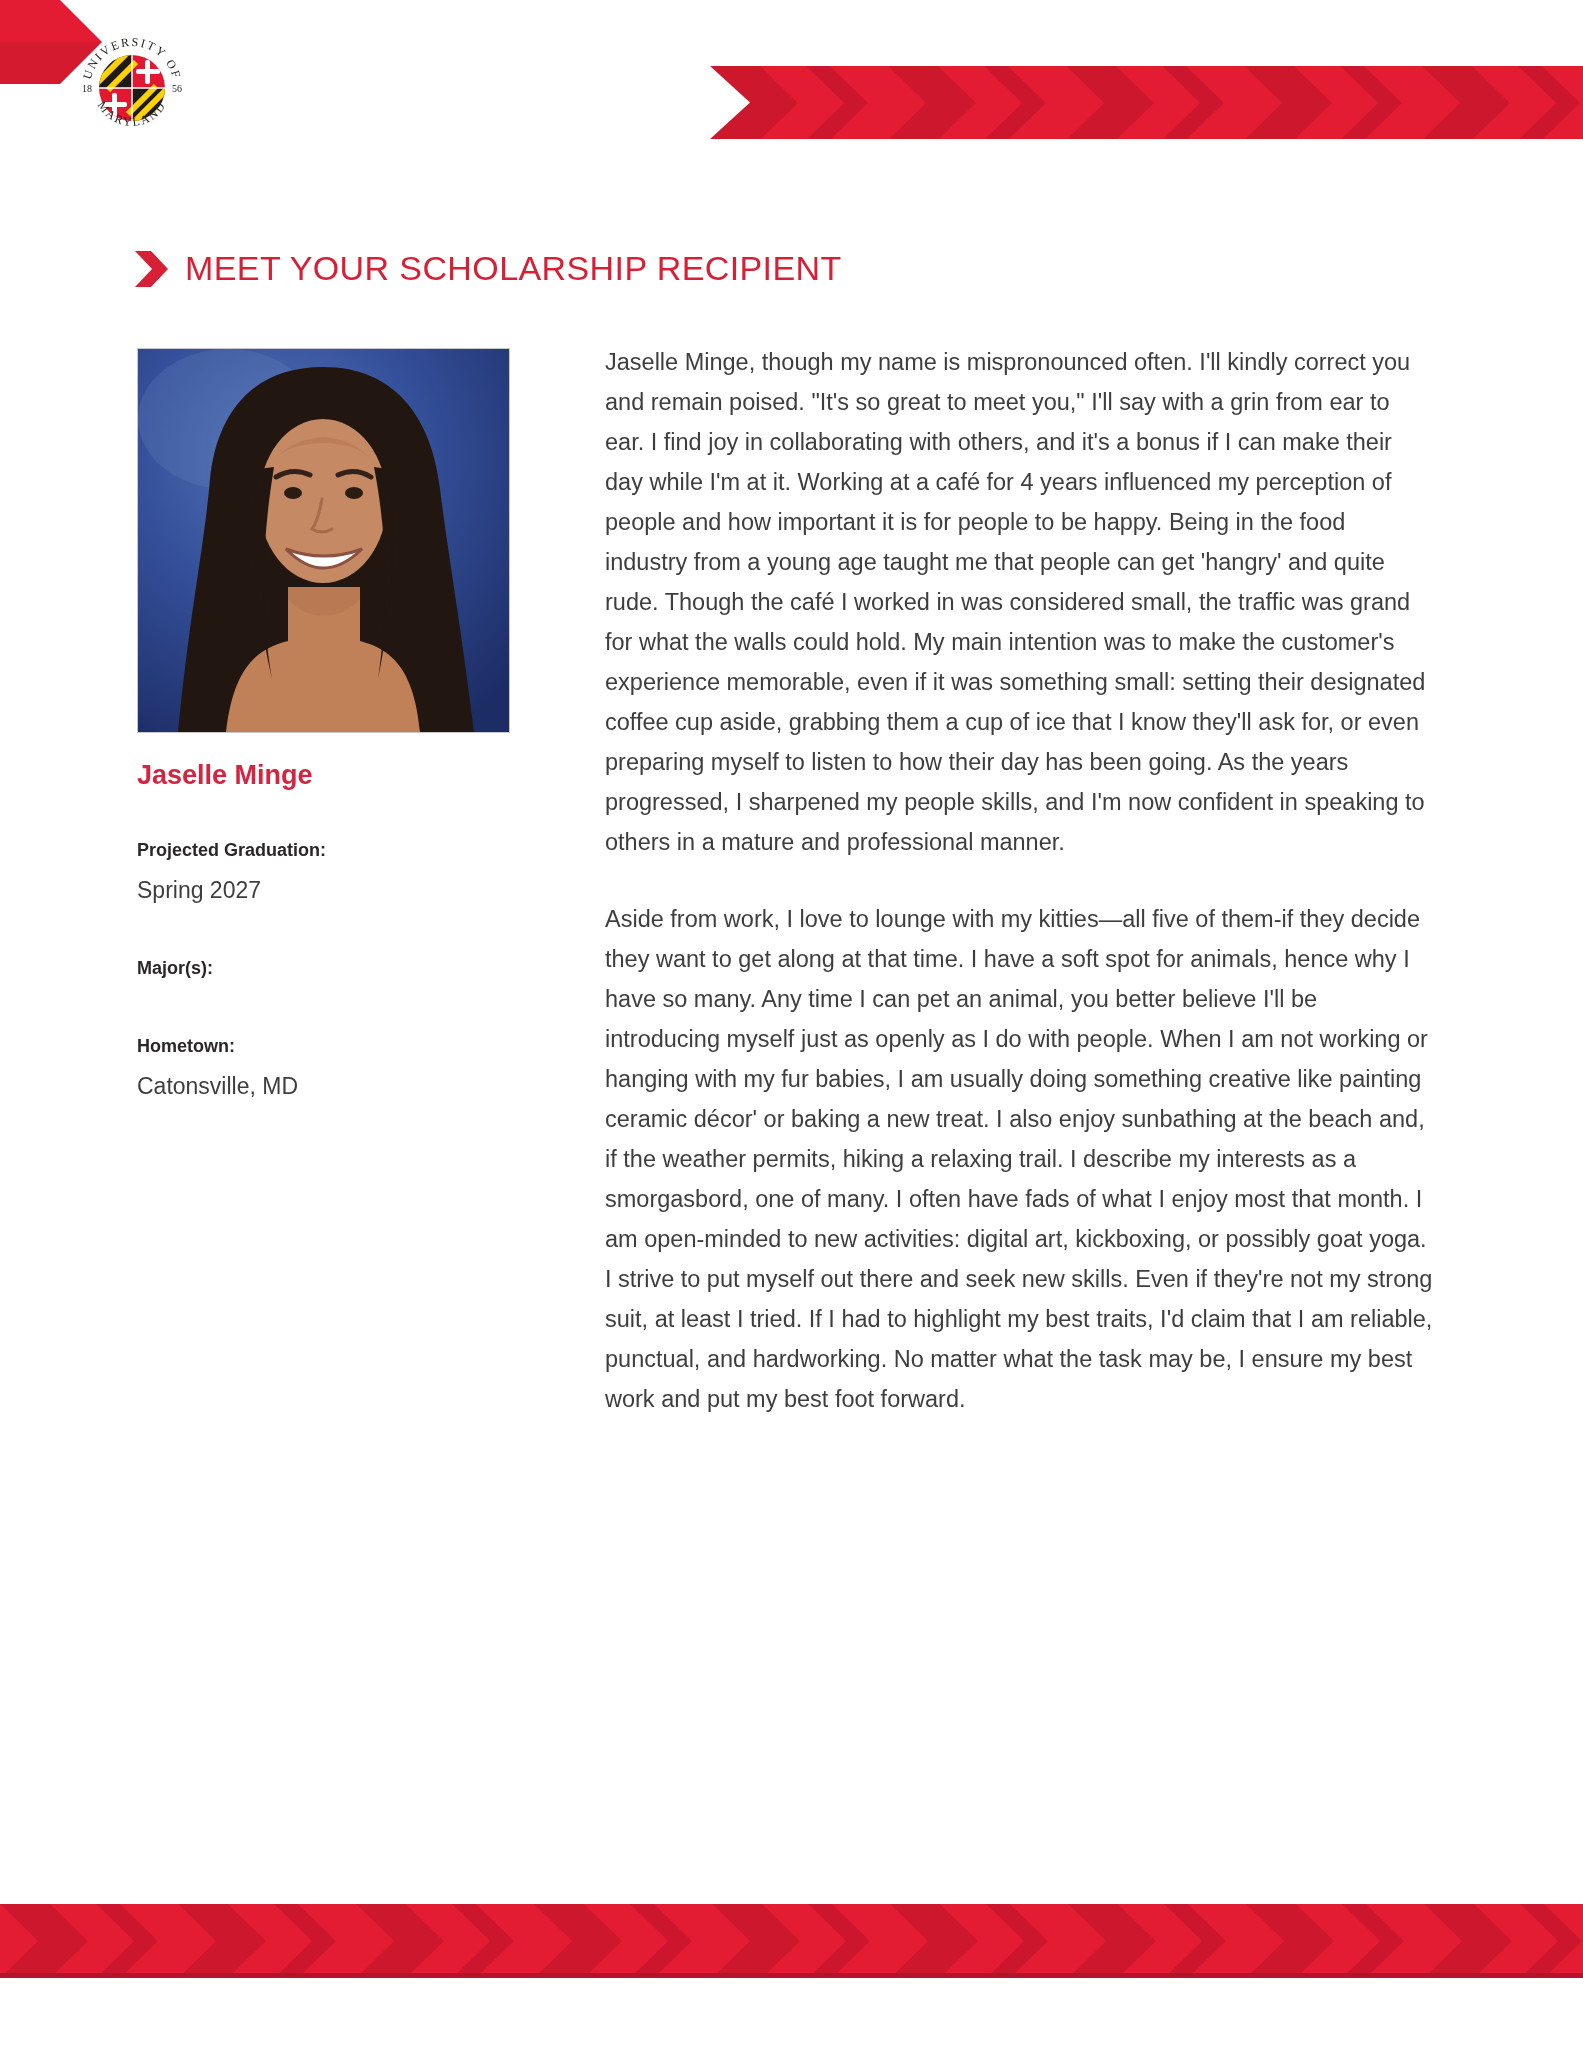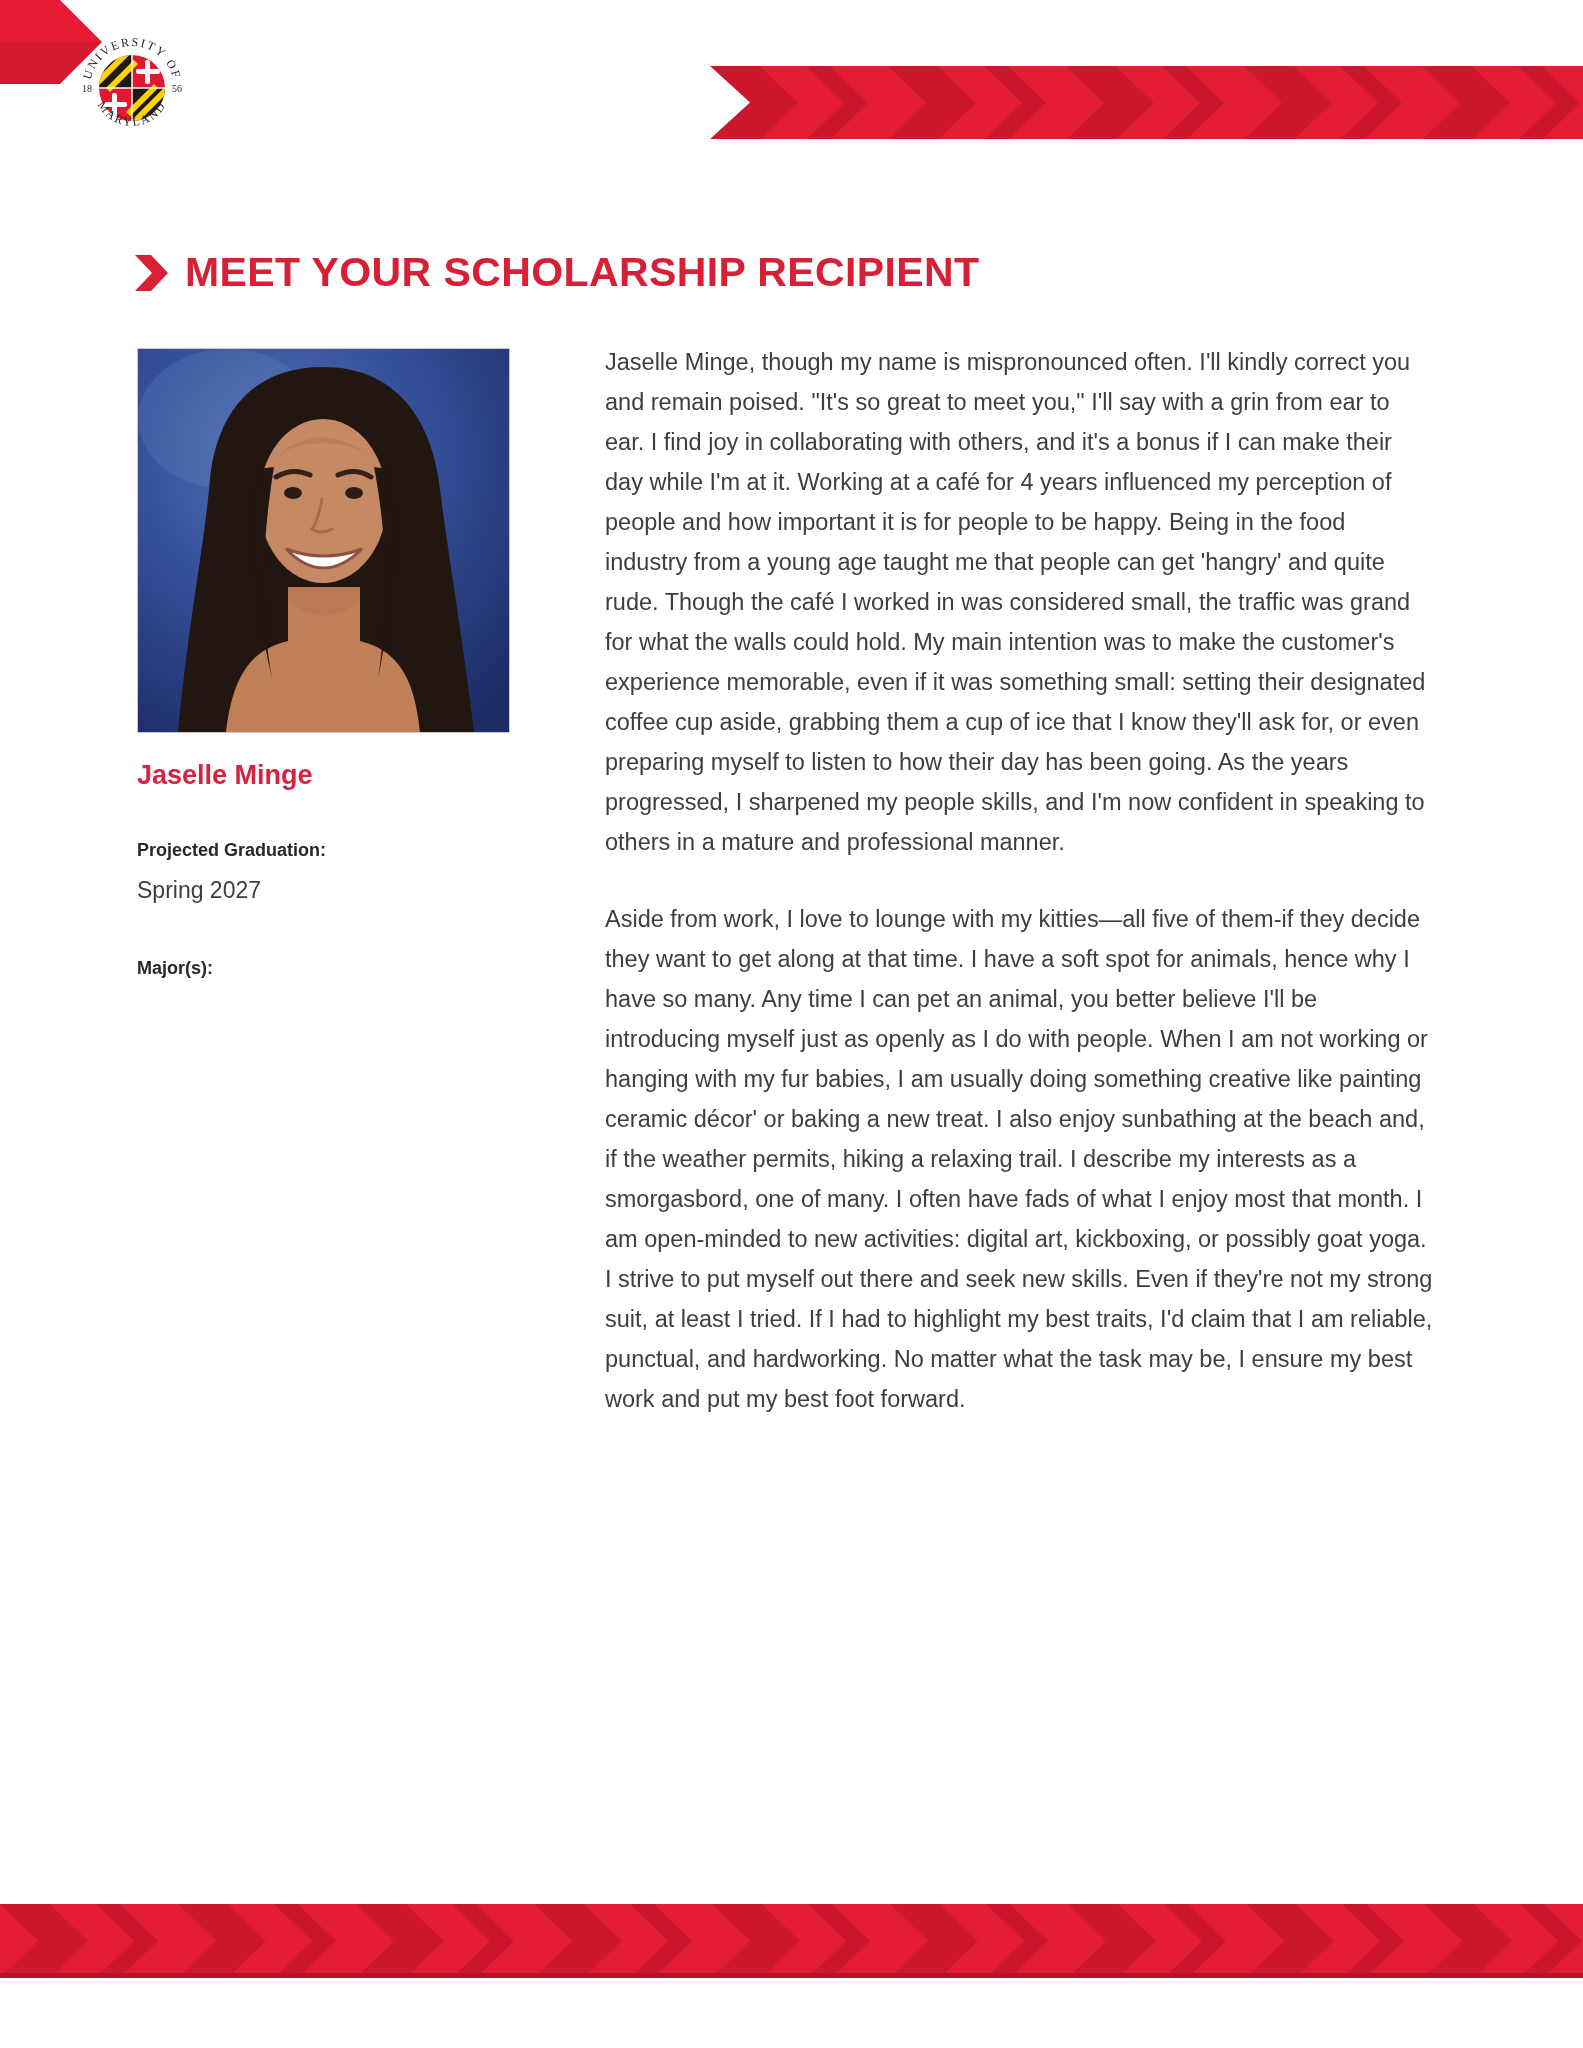--- a/index.html
+++ b/index.html
@@ -25,21 +25,21 @@
   .band svg{display:block;}
   .hdr-band{
     left:710px;top:66px;width:873px;height:73px;
     clip-path:polygon(0 0,100% 0,100% 100%,0 100%,40px 50%);
   }
   .ftr-band{left:0;top:1904px;width:1583px;height:69px;border-bottom:5px solid #b5122b;}
   
   .heading-row{position:absolute;left:135px;top:249px;display:flex;align-items:center;gap:17px;}
   .heading-chevron{flex:0 0 auto;}
   .heading-text{
-    font-size:41px;font-weight:bold;letter-spacing:.4px;color:#d71f36;white-space:nowrap;
+    font-size:34px;font-weight:normal;letter-spacing:.4px;color:#d71f36;white-space:nowrap;
   }
   
   .photo{
     position:absolute;left:137px;top:348px;width:373px;height:385px;
     border:1px solid #c9c9c9;box-sizing:border-box;overflow:hidden;
   }
   .profile-col{position:absolute;left:137px;top:758px;width:360px;}
   .recipient-name{font-size:27px;font-weight:bold;color:#d52440;line-height:34px;}
   .field{margin-top:38px;width:320px;}
   .field:first-of-type{margin-top:40px;}
@@ -166,20 +166,24 @@
 
     <div class="field">
       <div class="field-label">Projected Graduation:</div>
       <div class="field-value">Spring 2027</div>
     </div>
 
     <div class="field">
       <div class="field-label">Major(s):</div>
     </div>
 
+    <div class="field">
+      <div class="field-label">Hometown:</div>
+      <div class="field-value">Catonsville, MD</div>
+    </div>
   </div>
 
   <div class="bio">
     <p>Jaselle Minge, though my name is mispronounced often. I'll kindly correct you and remain poised. "It's so great to meet you," I'll say with a grin from ear to ear. I find joy in collaborating with others, and it's a bonus if I can make their day while I'm at it. Working at a café for 4 years influenced my perception of people and how important it is for people to be happy. Being in the food industry from a young age taught me that people can get 'hangry' and quite rude. Though the café I worked in was considered small, the traffic was grand for what the walls could hold. My main intention was to make the customer's experience memorable, even if it was something small: setting their designated coffee cup aside, grabbing them a cup of ice that I know they'll ask for, or even preparing myself to listen to how their day has been going. As the years progressed, I sharpened my people skills, and I'm now confident in speaking to others in a mature and professional manner.</p>
     <p>Aside from work, I love to lounge with my kitties—all five of them-if they decide they want to get along at that time. I have a soft spot for animals, hence why I have so many. Any time I can pet an animal, you better believe I'll be introducing myself just as openly as I do with people. When I am not working or hanging with my fur babies, I am usually doing something creative like painting ceramic décor' or baking a new treat. I also enjoy sunbathing at the beach and, if the weather permits, hiking a relaxing trail. I describe my interests as a smorgasbord, one of many. I often have fads of what I enjoy most that month. I am open-minded to new activities: digital art, kickboxing, or possibly goat yoga. I strive to put myself out there and seek new skills. Even if they're not my strong suit, at least I tried. If I had to highlight my best traits, I'd claim that I am reliable, punctual, and hardworking. No matter what the task may be, I ensure my best work and put my best foot forward.</p>
   </div>
 
   <div class="band ftr-band">
     <svg width="100%" height="100%" preserveAspectRatio="none">
         <rect width="1583" height="69" fill="url(#chev)"></rect>

